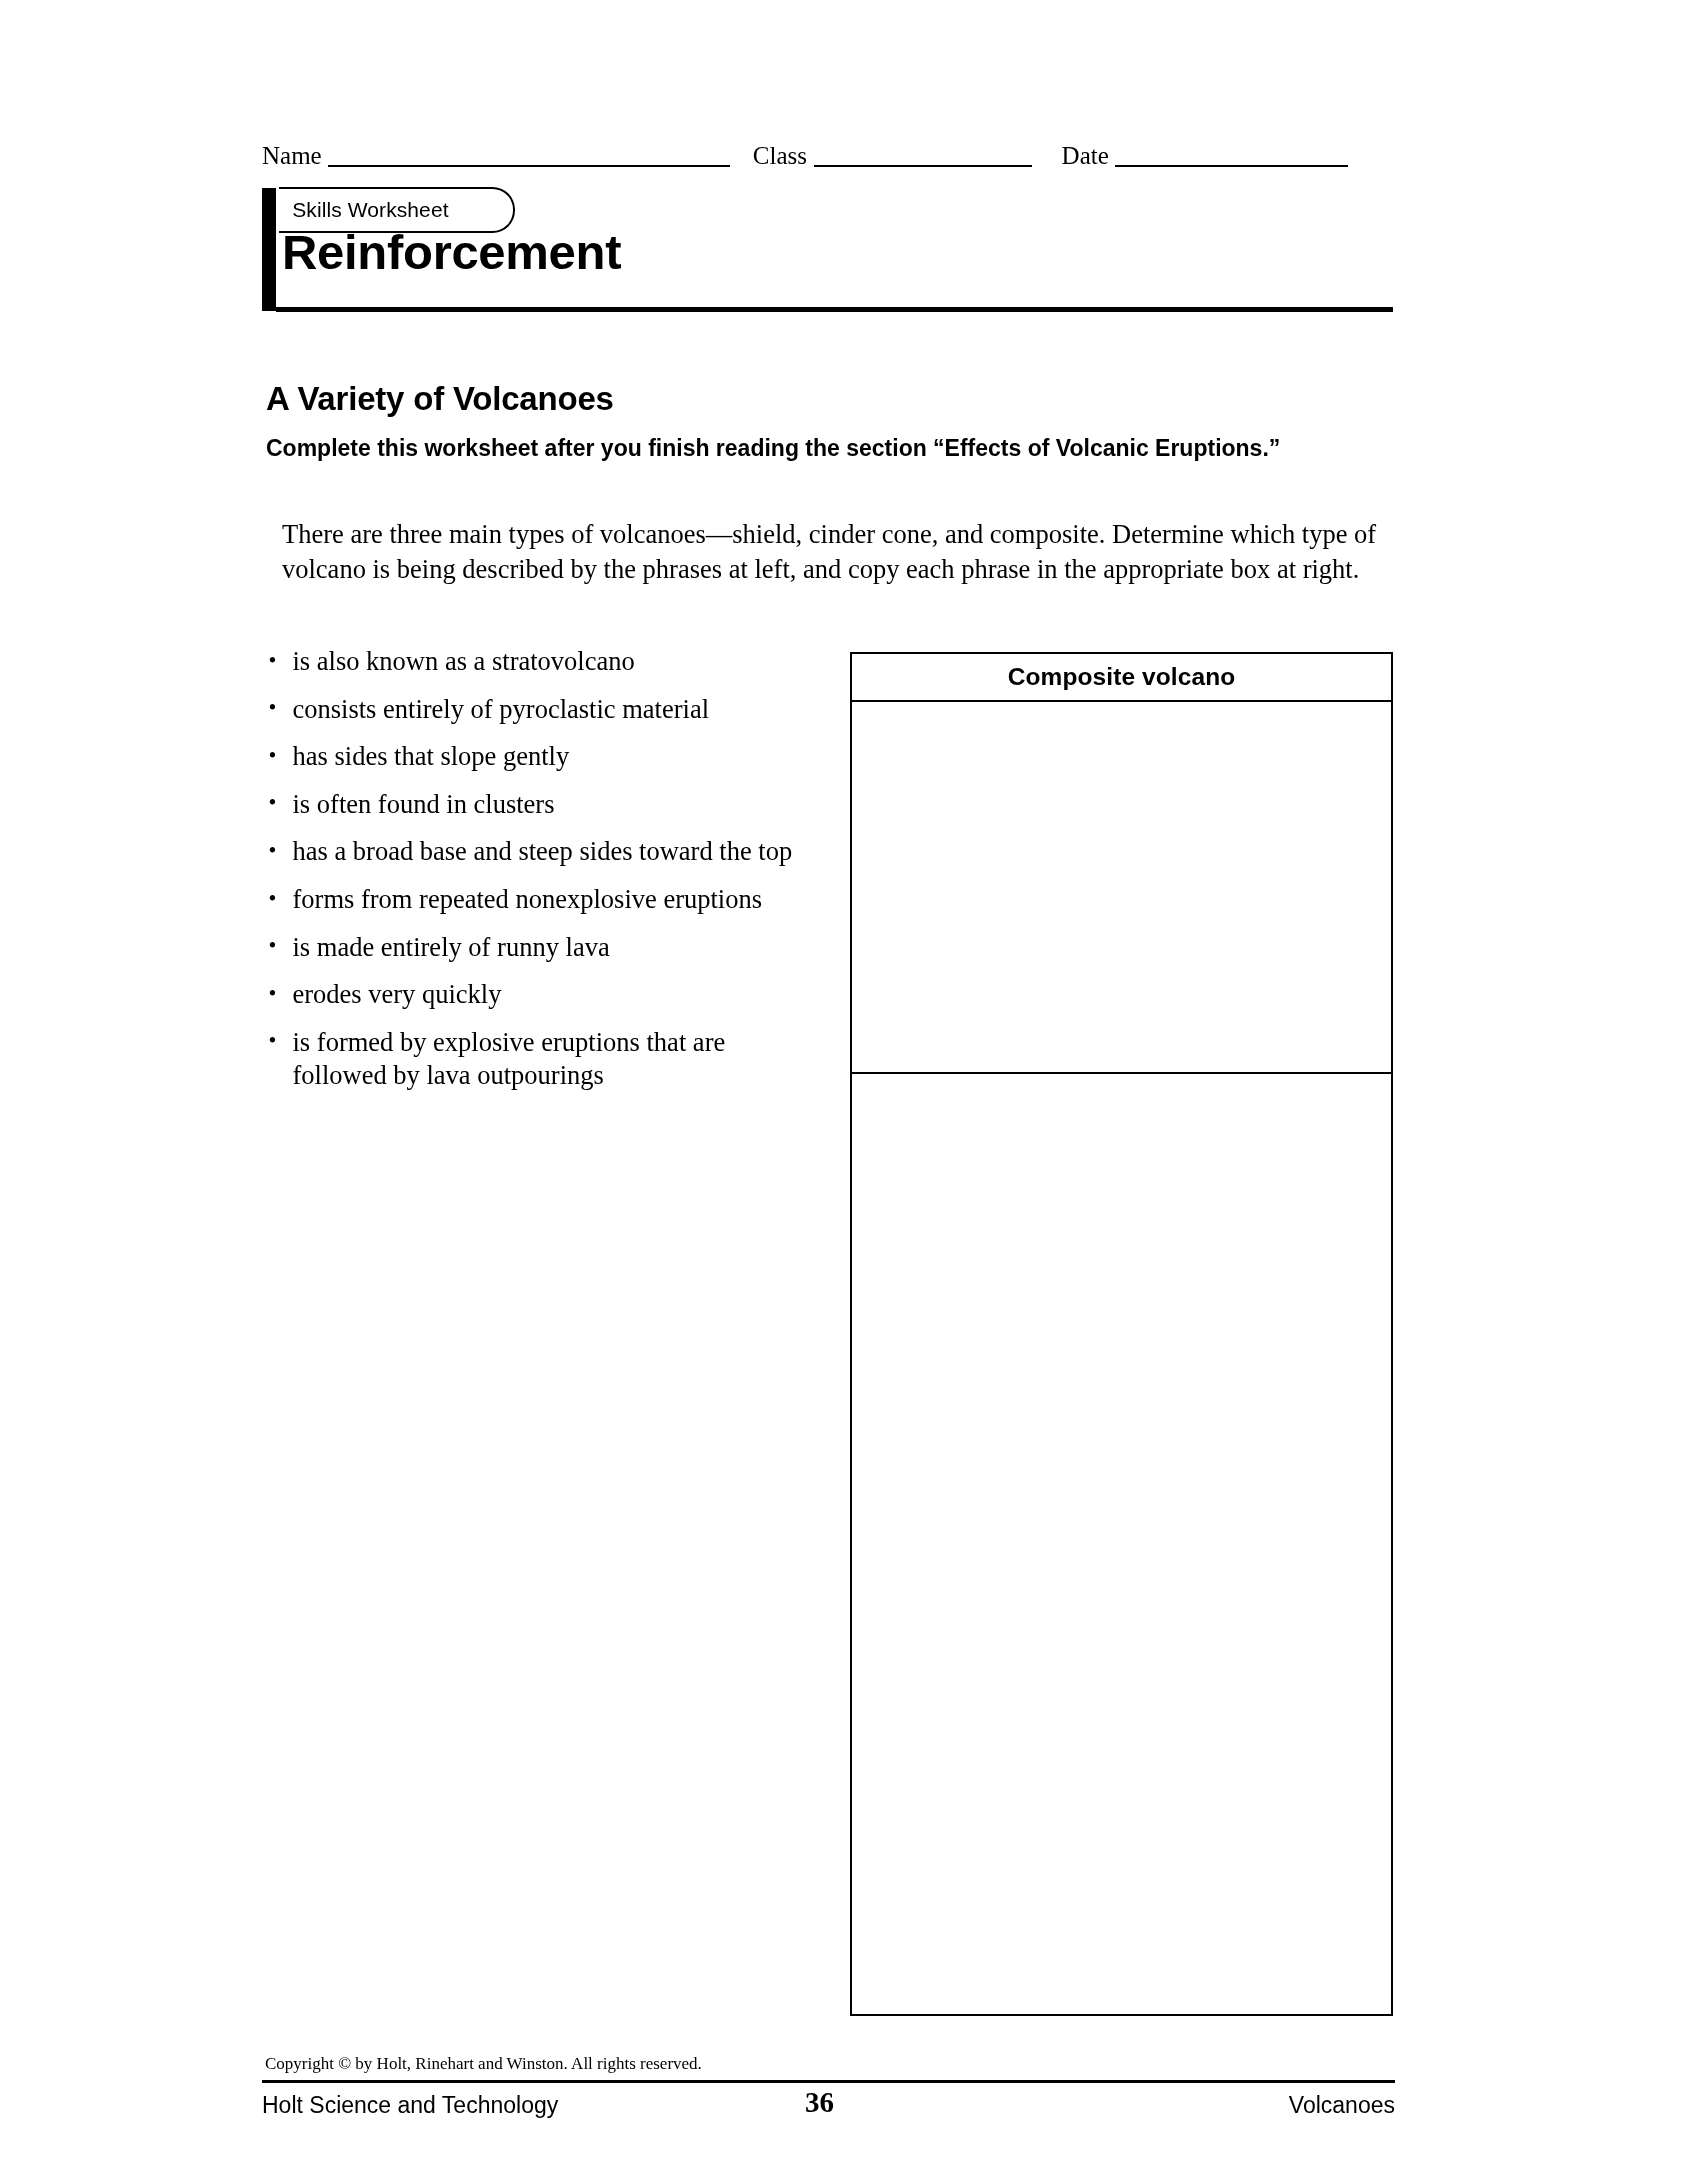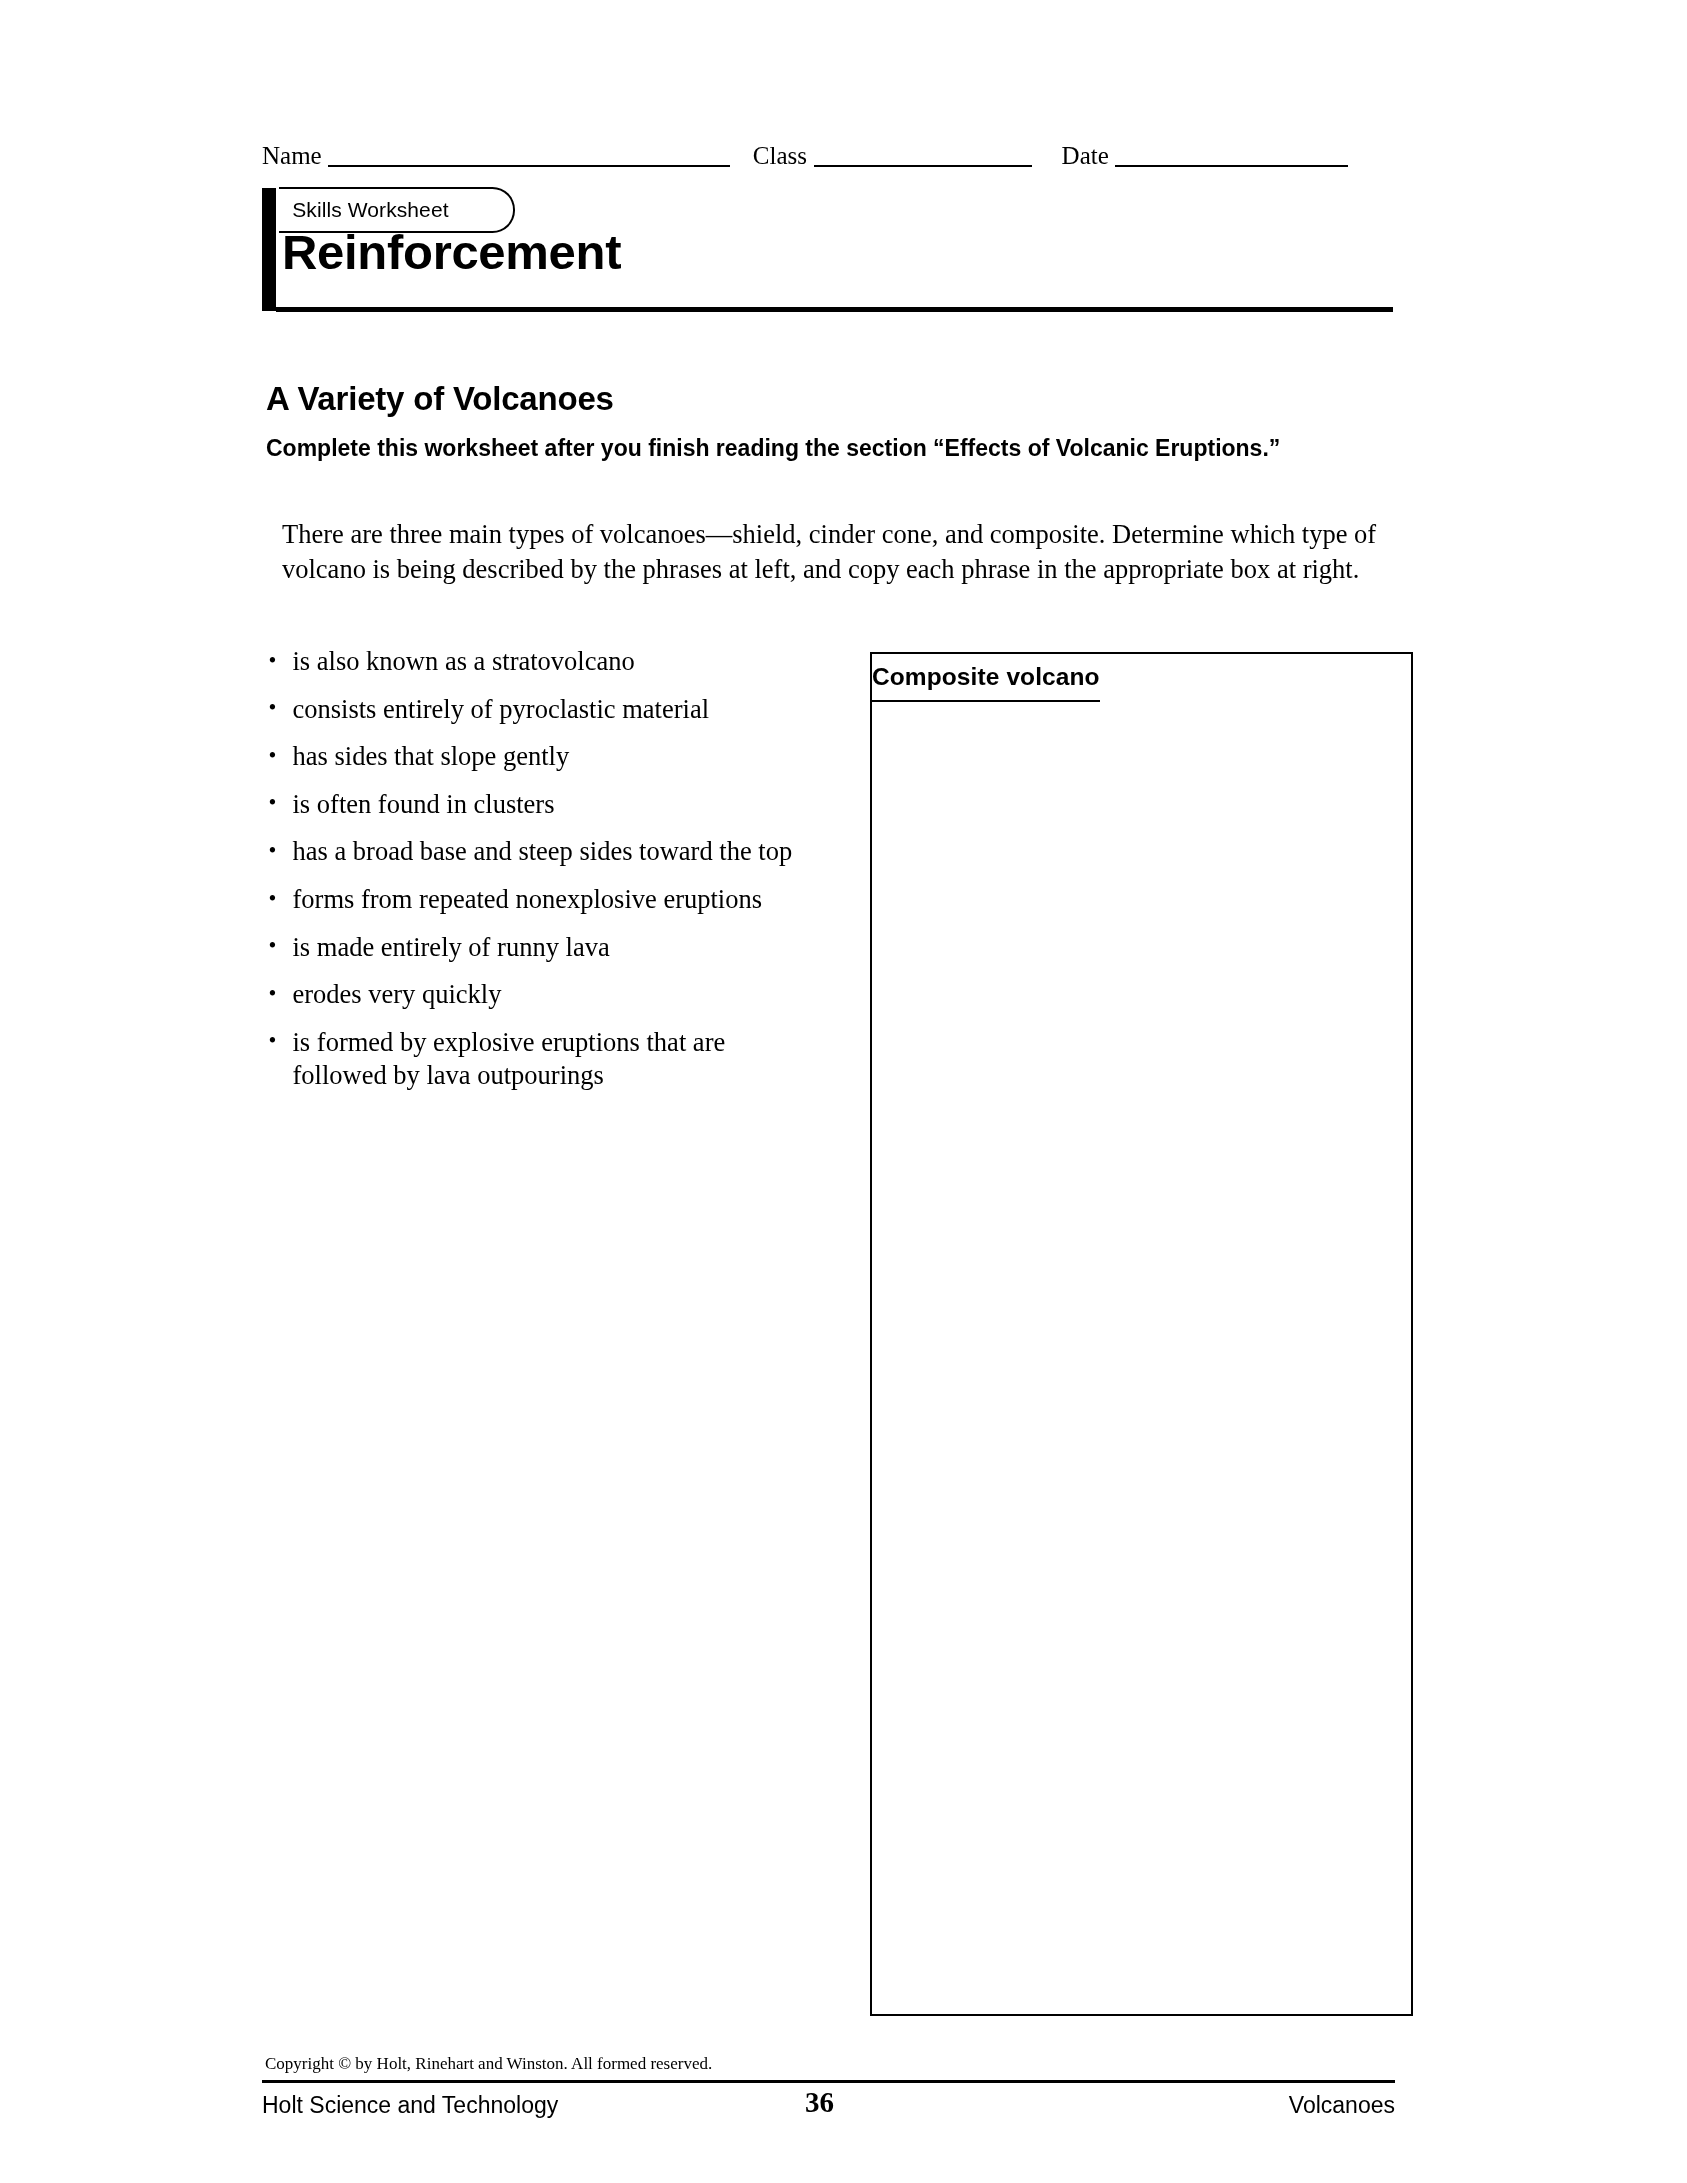--- a/index.html
+++ b/index.html
@@ -162,22 +162,21 @@
   
   .cat-table {
     position: absolute;
     left: 850px;
     top: 652px;
     width: 543px;
     height: 1364px;
     border: 2.6px solid #000;
     box-sizing: border-box;
     display: flex;
-    flex-direction: row;
-    margin-left: 20px;
+    flex-direction: column;
   }
   .cat-block { display: flex; flex-direction: column; }
   .cat-block + .cat-block { border-top: 2.6px solid #000; }
   .cat-head {
     height: 48px;
     border-bottom: 2.6px solid #000;
     display: flex;
     align-items: center;
     justify-content: center;
     font-family: "Liberation Sans", sans-serif;
@@ -274,21 +273,21 @@
       <div class="cat-body body-composite"></div>
     </div>
 
     <div class="cat-block">
       <div class="cat-body body-shield"></div>
     </div>
 
 
   </div>
 
-  <div class="copyright">Copyright © by Holt, Rinehart and Winston. All formed reserved.</div>
+  <div class="copyright">Copyright © by Holt, Rinehart and Winston. All rights reserved.</div>
   <div class="foot-rule"></div>
   <div class="footrow">
     <span class="foot-left">Holt Science and Technology</span>
     <span class="foot-page">36</span>
     <span class="foot-right">Volcanoes</span>
   </div>
 
 </div>
 
 

